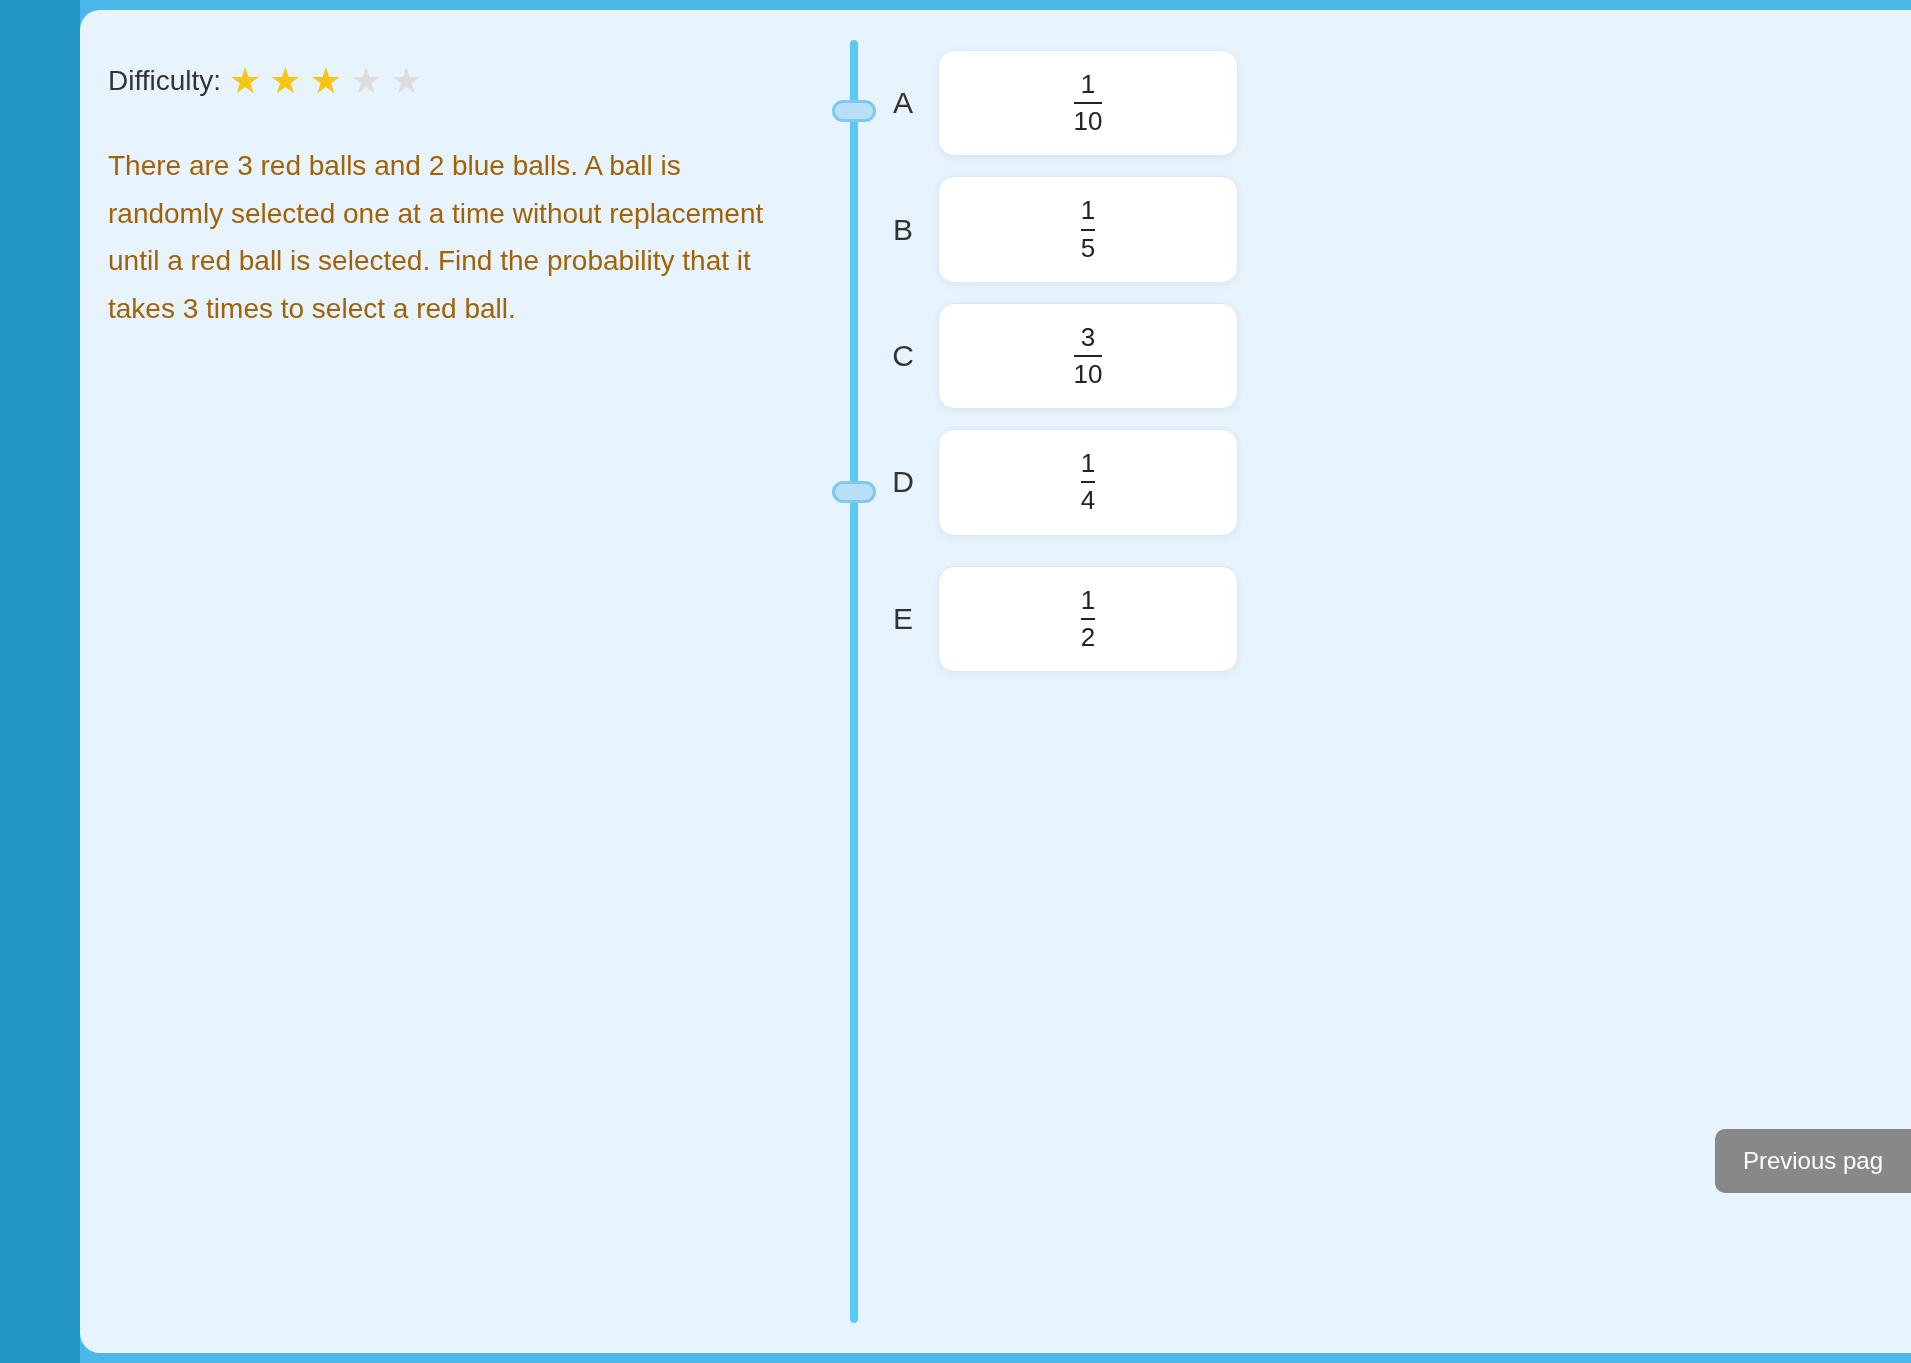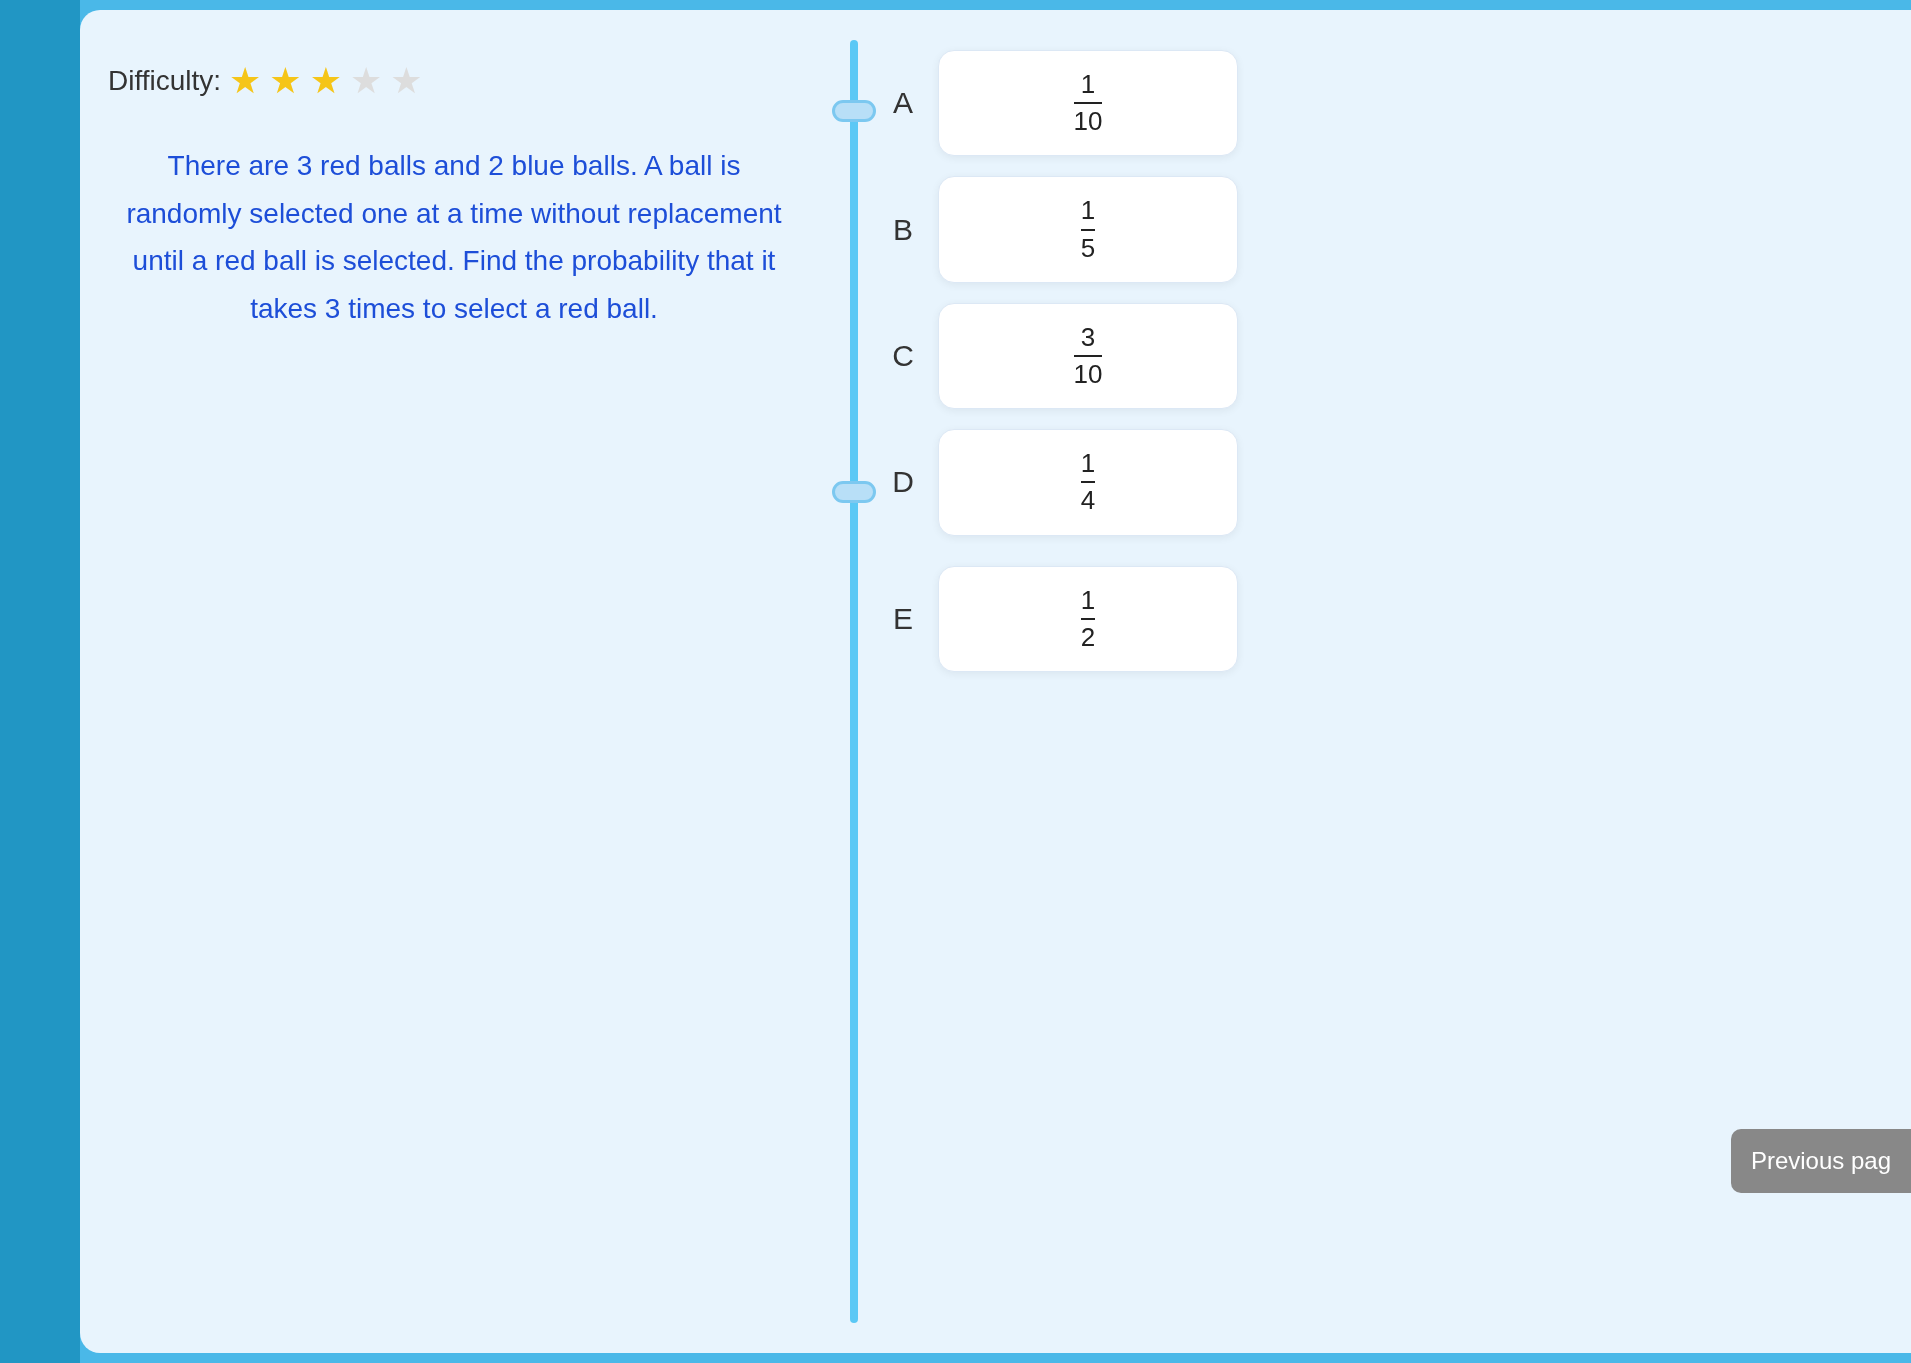--- a/index.html
+++ b/index.html
@@ -64,24 +64,23 @@
     .star {
       font-size: 36px;
     }
 
     .star-filled { color: #f5c518; }
     .star-empty { color: #ddd; }
 
     
     .question-text {
       font-size: 28px;
-      color: #1d4ed8;
+      color: #a16207;
       line-height: 1.7;
       font-weight: 400;
-      text-align: center;
     }
 
     
     .vertical-divider {
       width: 8px;
       background: #5bc8f5;
       border-radius: 4px;
       position: relative;
       margin: 0 10px;
       display: flex;
@@ -161,21 +160,21 @@
     }
 
     
     .prev-page-btn {
       position: absolute;
       bottom: 160px;
       right: 0;
       background: #888;
       color: white;
       font-size: 24px;
-      padding: 18px 20px;
+      padding: 18px 28px;
       border-radius: 10px 0 0 10px;
       cursor: pointer;
       font-weight: 500;
       white-space: nowrap;
     }
 
     
     .answer-e-row {
       margin-top: 10px;
     }

